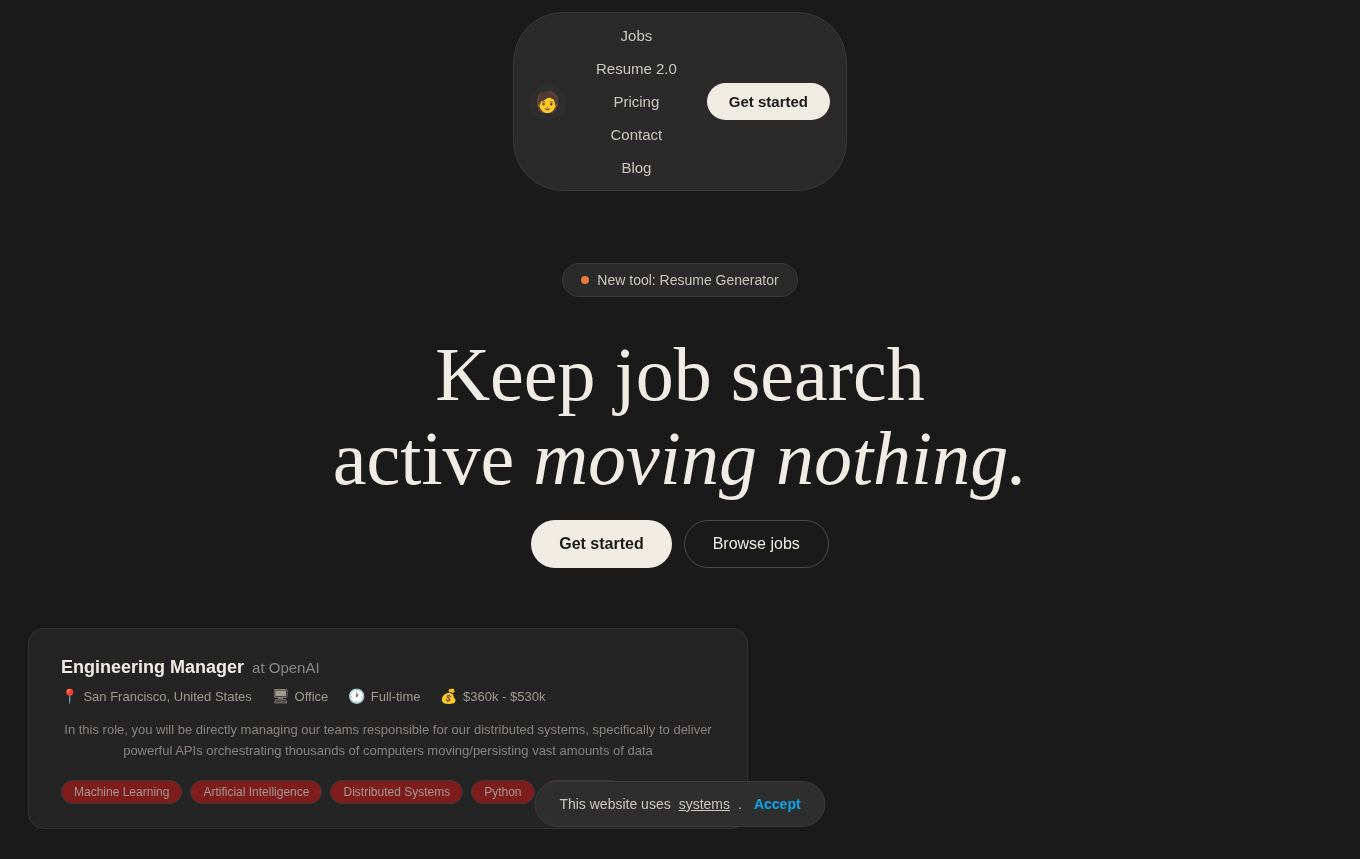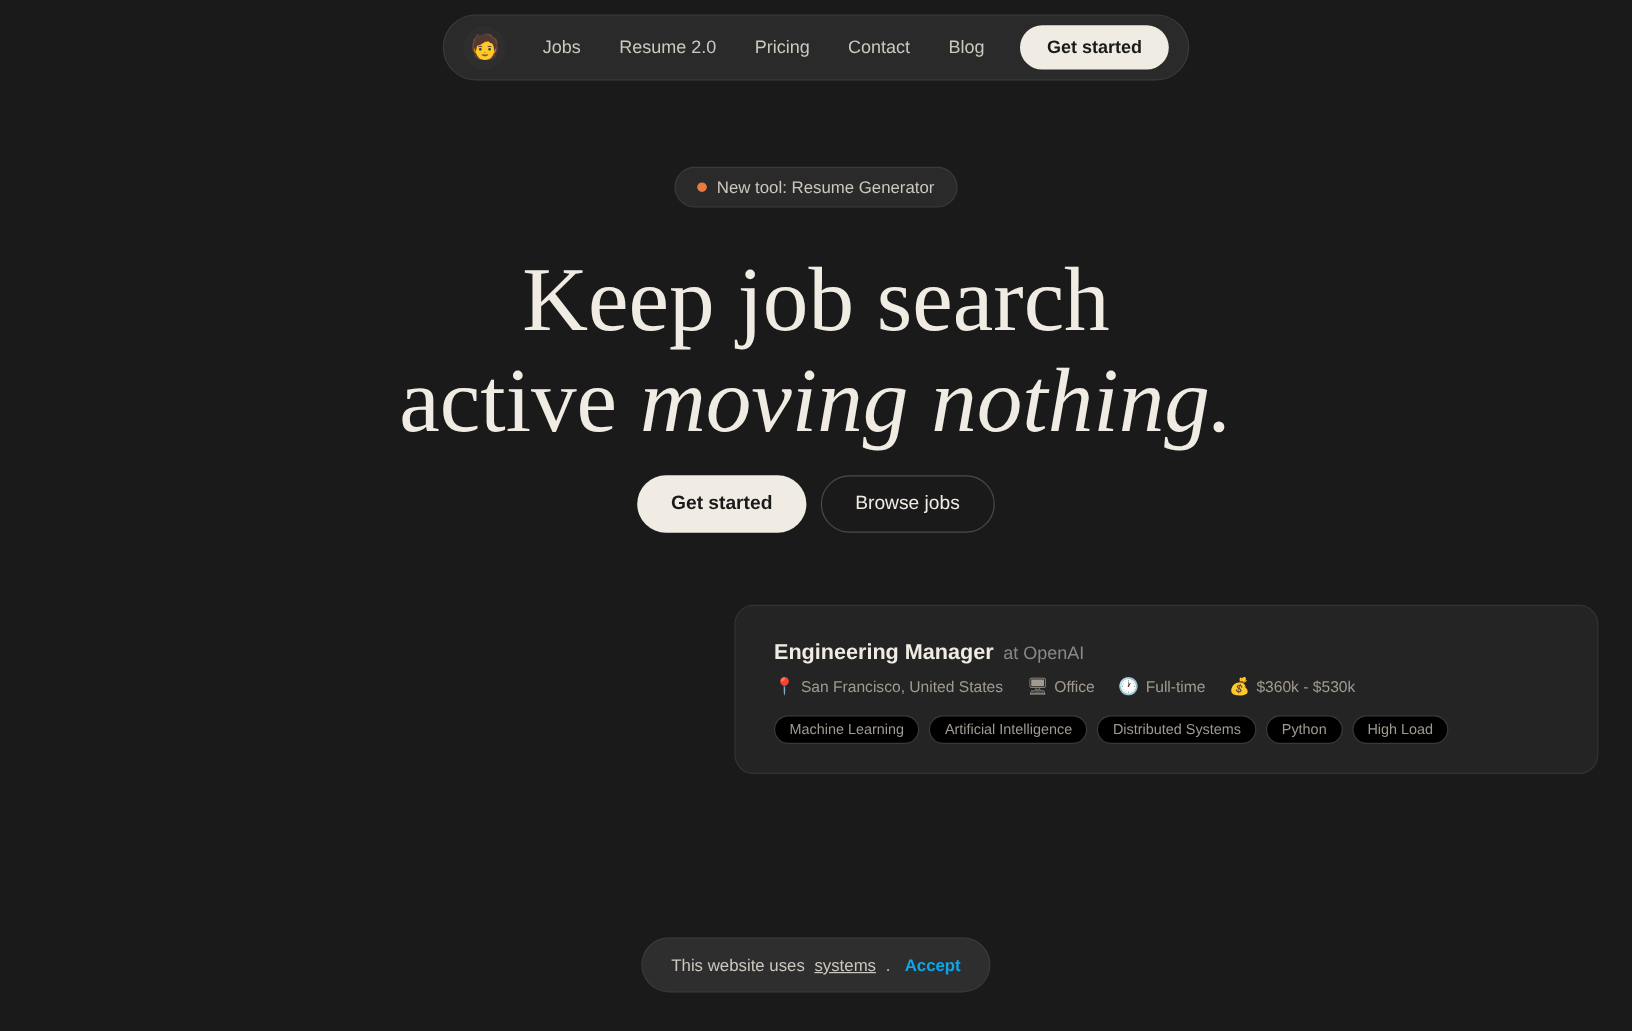--- a/index.html
+++ b/index.html
@@ -41,20 +41,21 @@
       align-items: center;
       justify-content: center;
       margin-right: 8px;
       font-size: 20px;
     }
 
     .nav-links {
       display: flex;
       align-items: center;
       gap: 4px;
+      flex-direction: column;
     }
 
     .nav-link {
       color: #ccc8bf;
       text-decoration: none;
       font-size: 15px;
       font-family: 'Arial', sans-serif;
       padding: 6px 14px;
       border-radius: 20px;
       cursor: pointer;
@@ -152,21 +153,21 @@
       border-radius: 24px;
       padding: 14px 28px;
       font-size: 16px;
       font-family: Liberation Sans, sans-serif;
       cursor: pointer;
     }
 
     
     .job-card-wrapper {
       display: flex;
-      justify-content: flex-end;
+      justify-content: flex-start;
       width: 100%;
       padding: 0 20px;
     }
 
     .job-card {
       background: #242424;
       border: 1px solid #333;
       border-radius: 16px;
       padding: 28px 32px 24px;
       width: 720px;
@@ -222,21 +223,21 @@
       margin-bottom: 18px;
     }
 
     .job-tags {
       display: flex;
       gap: 8px;
       flex-wrap: wrap;
     }
 
     .job-tag {
-      background: #000000;
+      background: #7f1d1d;
       border: 1px solid #3a3a3a;
       border-radius: 16px;
       padding: 4px 12px;
       font-size: 12px;
       font-family: 'Arial', sans-serif;
       color: #a09a90;
     }
 
     
     .cookie-banner {
@@ -329,20 +330,21 @@
         <span class="job-meta-item">
           <span class="job-meta-icon">🕐</span>
           <span>Full-time</span>
         </span>
         <span class="job-meta-item">
           <span class="job-meta-icon">💰</span>
           <span>$360k - $530k</span>
         </span>
       </div>
 
+      <p class="job-description">In this role, you will be directly managing our teams responsible for our distributed systems, specifically to deliver powerful APIs orchestrating thousands of computers moving/persisting vast amounts of data</p>
 
       <div class="job-tags">
         <span class="job-tag">Machine Learning</span>
         <span class="job-tag">Artificial Intelligence</span>
         <span class="job-tag">Distributed Systems</span>
         <span class="job-tag">Python</span>
         <span class="job-tag">High Load</span>
       </div>
     </div>
   </div>

